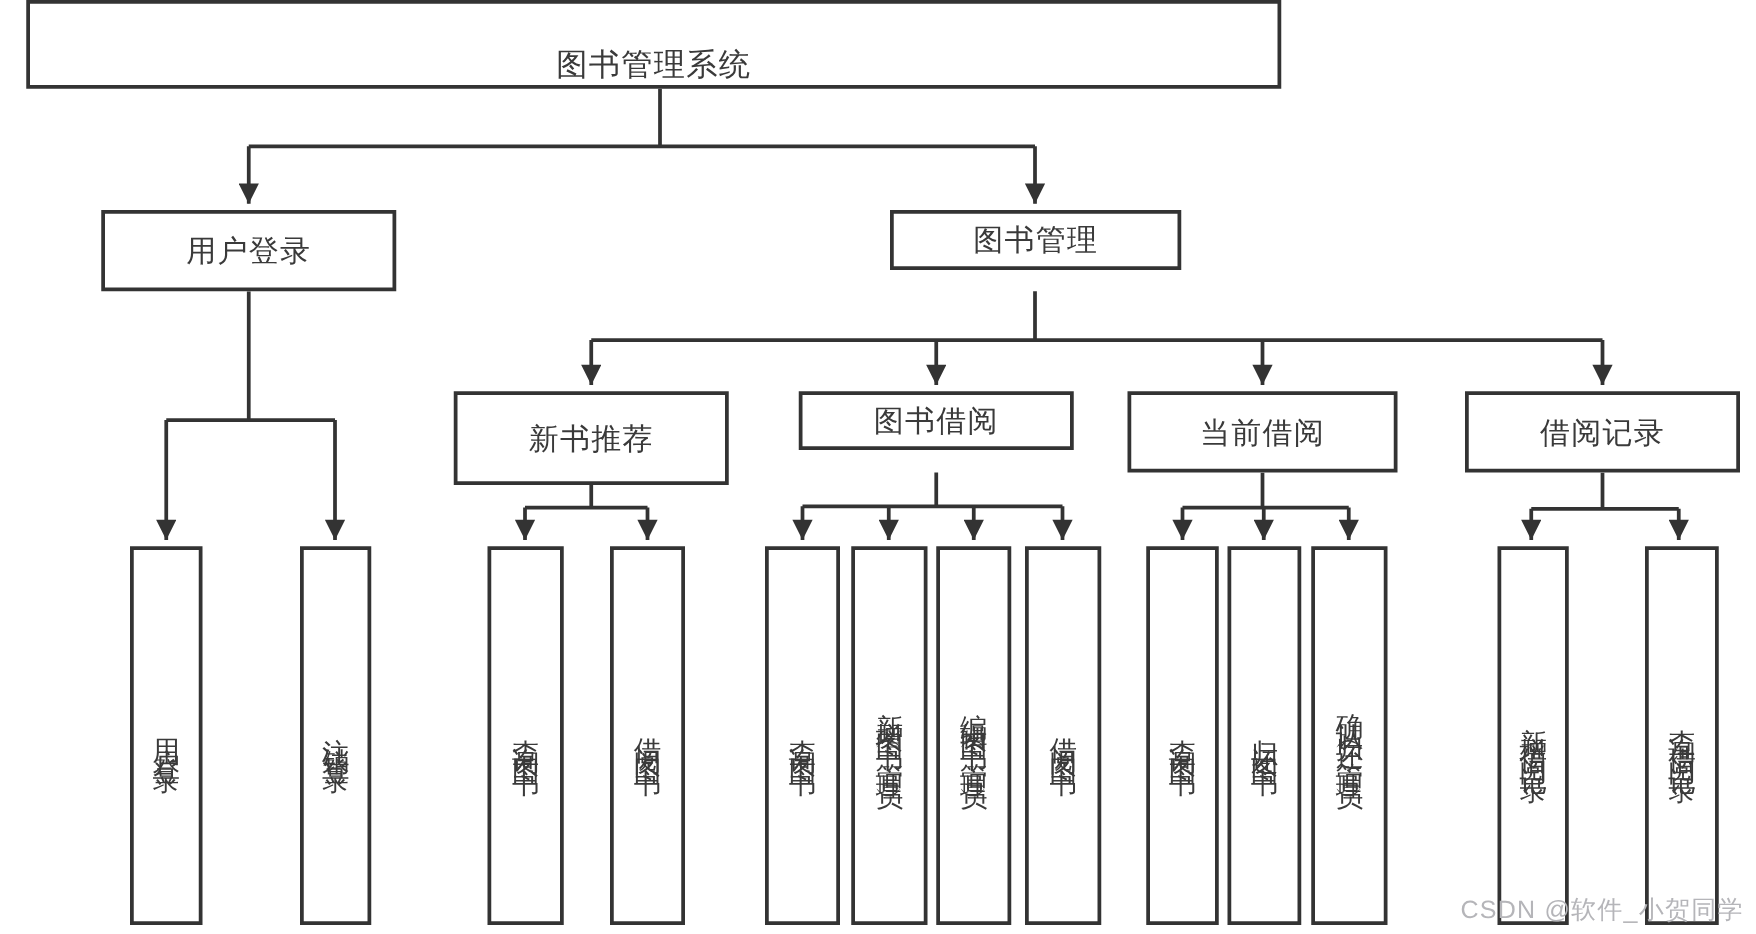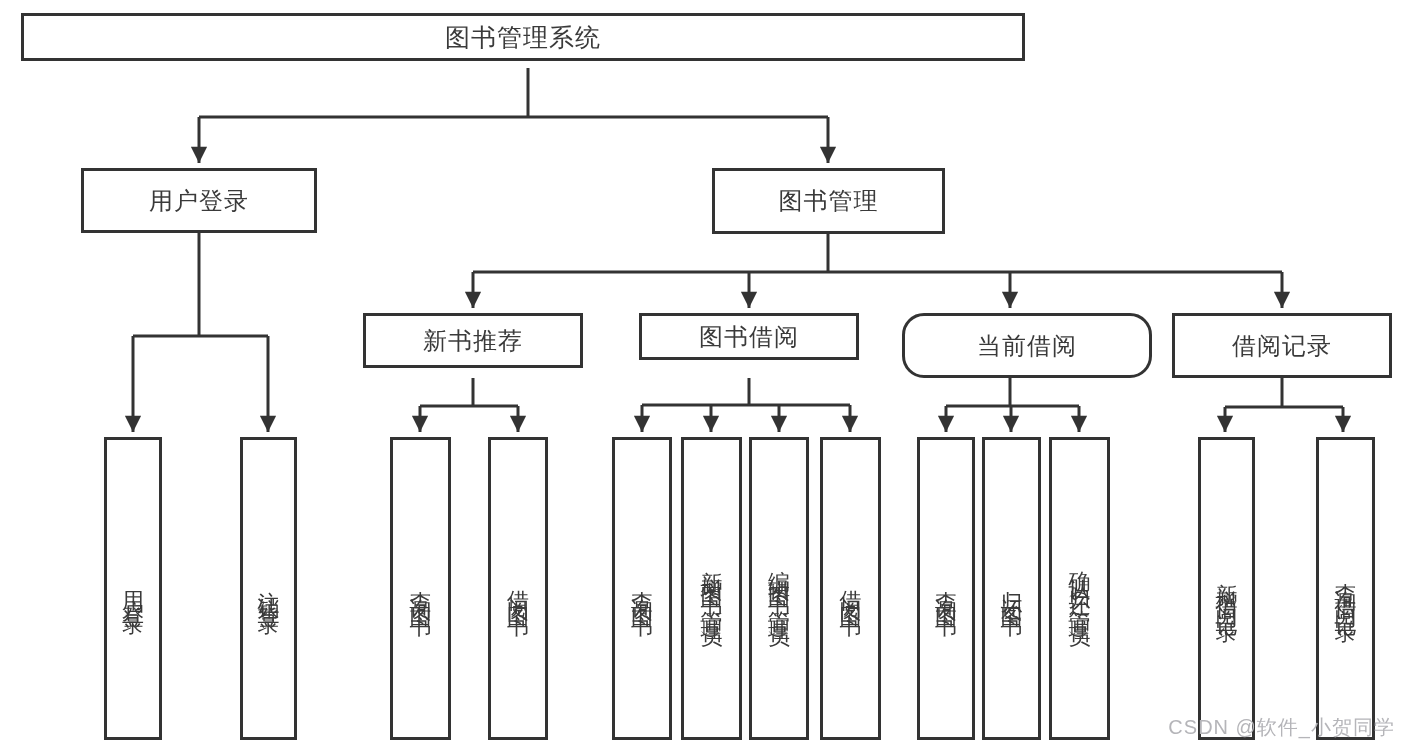--- a/index.html
+++ b/index.html
@@ -96,38 +96,38 @@
       <path d="M1011 406 V432" marker-end="url(#arrow)"></path>
       <path d="M1079 406 V432" marker-end="url(#arrow)"></path>
 
       <path d="M1282 378 V407"></path>
       <path d="M1225 407 H1343"></path>
       <path d="M1225 407 V432" marker-end="url(#arrow)"></path>
       <path d="M1343 407 V432" marker-end="url(#arrow)"></path>
     </g>
   </svg>
 
-  <div class="node root h" style="left:21px;top:13px;width:1004px;height:48px;">
+  <div class="node root h" style="left:21px;top:0;width:1004px;height:71px;align-items:flex-end;">
     <span>图书管理系统</span>
   </div>
 
   <div class="node h" style="left:81px;top:168px;width:236px;height:65px;">
     <span>用户登录</span>
   </div>
-  <div class="node h" style="left:712px;top:168px;width:233px;height:66px;">
+  <div class="node h" style="left:712px;top:168px;width:233px;height:48px;">
     <span>图书管理</span>
   </div>
 
-  <div class="node h" style="left:363px;top:313px;width:220px;height:55px;">
+  <div class="node h" style="left:363px;top:313px;width:220px;height:75px;">
     <span>新书推荐</span>
   </div>
   <div class="node h" style="left:639px;top:313px;width:220px;height:47px;">
     <span>图书借阅</span>
   </div>
-  <div class="node h" style="left:902px;top:313px;width:250px;height:65px;border-radius:22px;">
+  <div class="node h" style="left:902px;top:313px;width:216px;height:65px;">
     <span>当前借阅</span>
   </div>
   <div class="node h" style="left:1172px;top:313px;width:220px;height:65px;">
     <span>借阅记录</span>
   </div>
 
   <div class="node leaf" style="left:104px;top:437px;width:58px;height:303px;">
     <span class="vtext">用户登录</span>
   </div>
   <div class="node leaf" style="left:240px;top:437px;width:57px;height:303px;">

